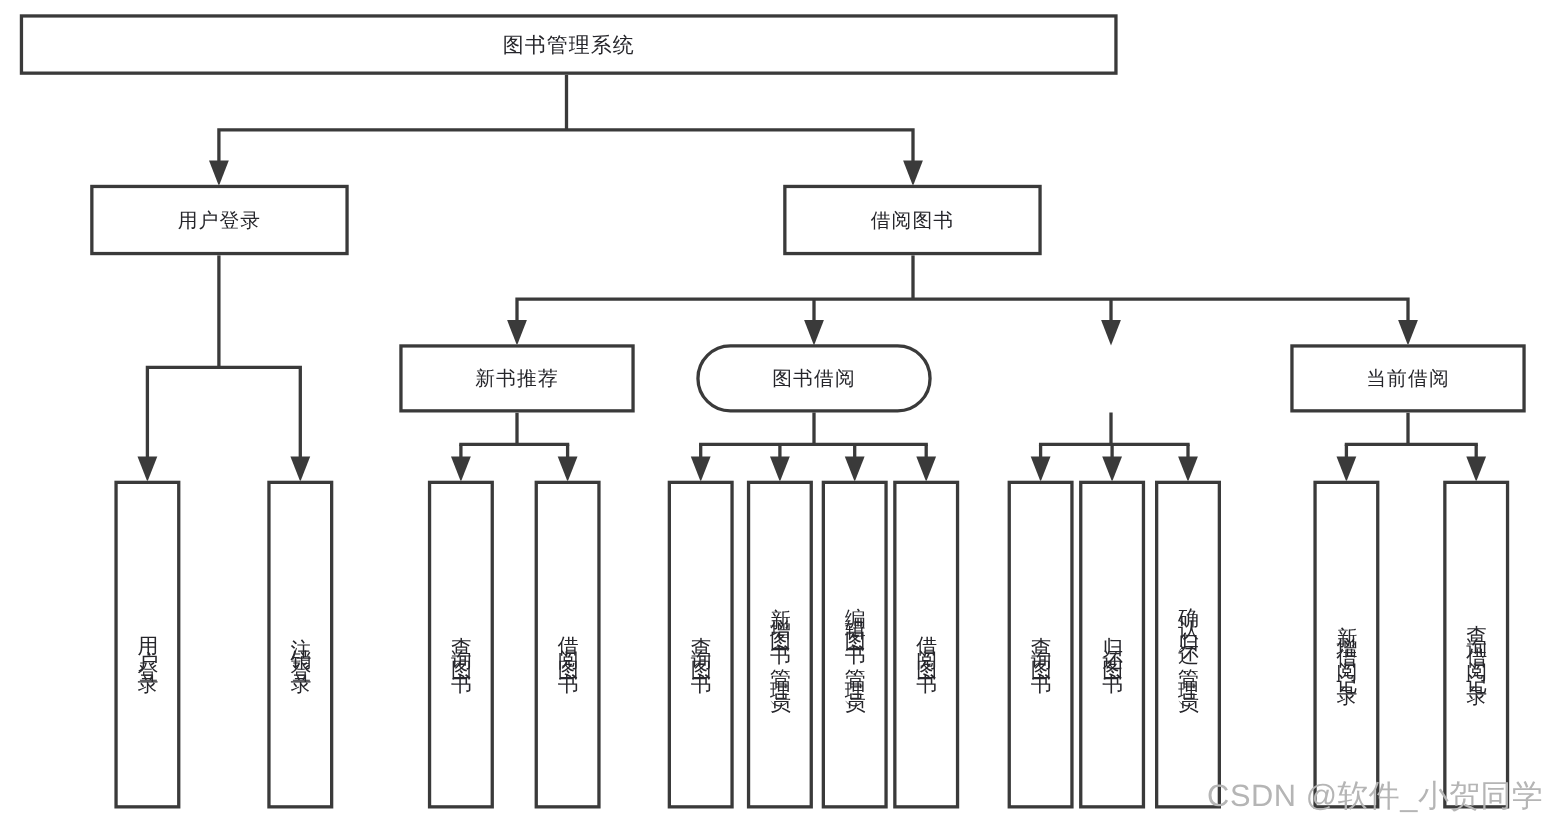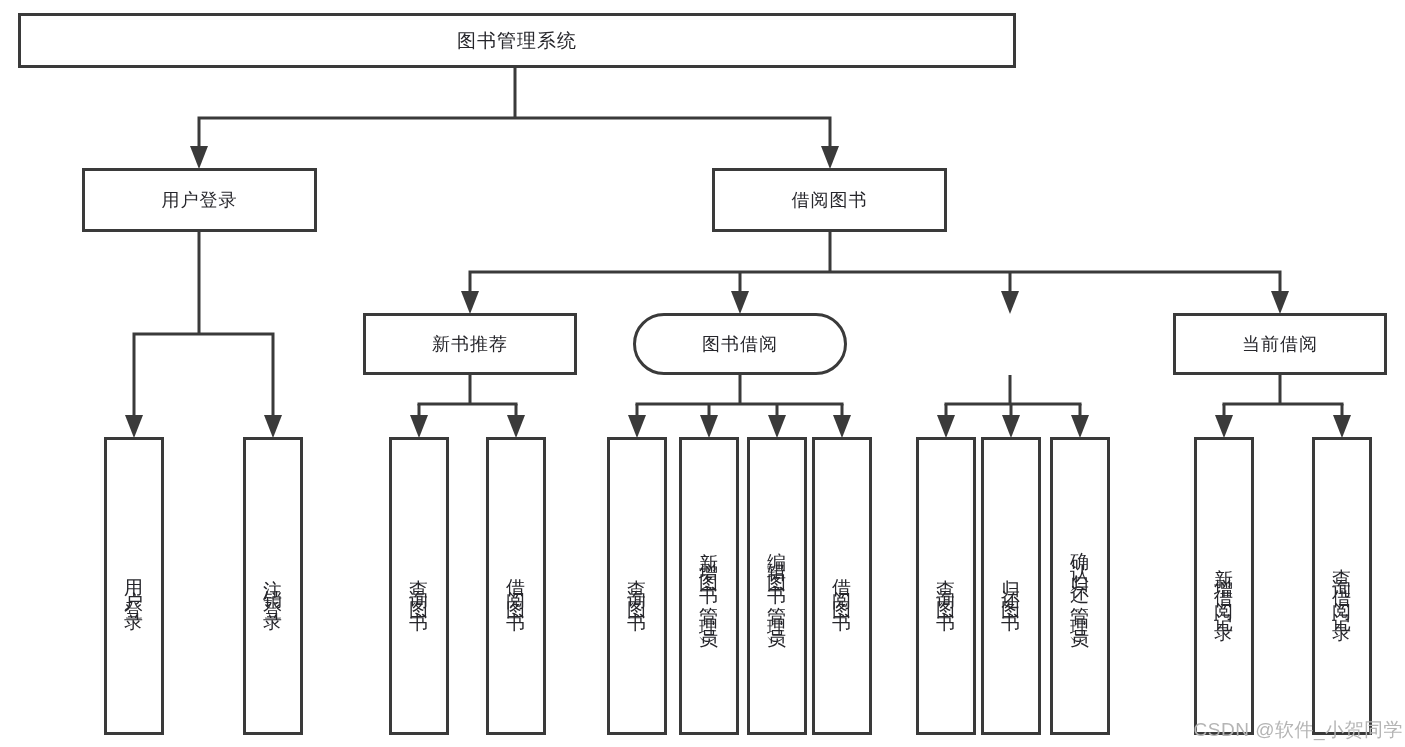--- a/index.html
+++ b/index.html
@@ -25,21 +25,21 @@
     font-size:19px;
     letter-spacing:11px;
     line-height:1;
     white-space:nowrap;
     color:#26262b;
   }
   .watermark{
     position:absolute;
     right:2px;
     bottom:4px;
-    font-size:19px;
+    font-size:28px;
     letter-spacing:0.5px;
     color:#b5b5b5;
     white-space:nowrap;
   }
 </style>
 </head>
 <body>
 
 <div class="stage">
 

